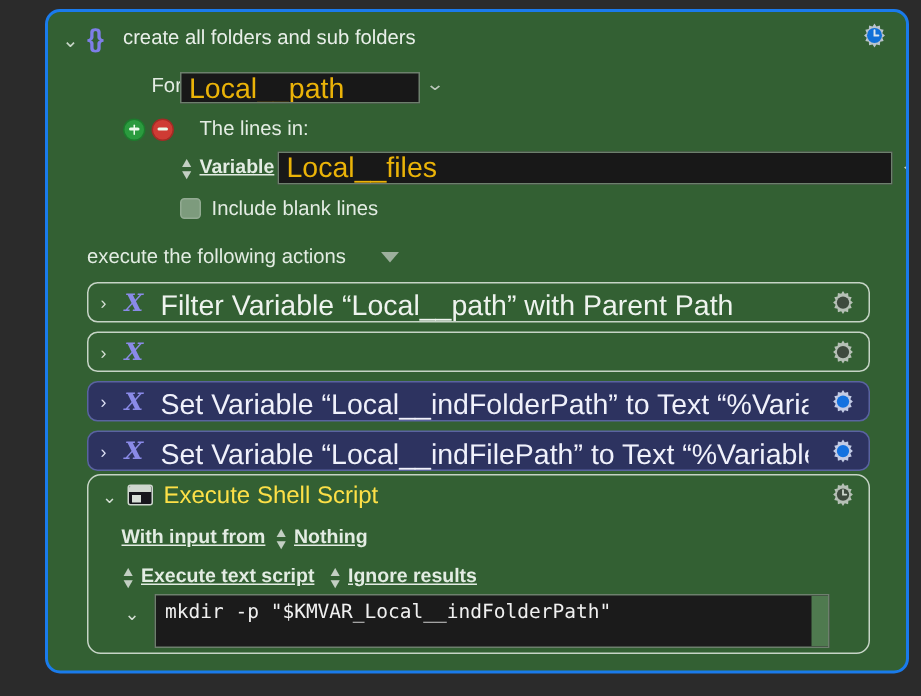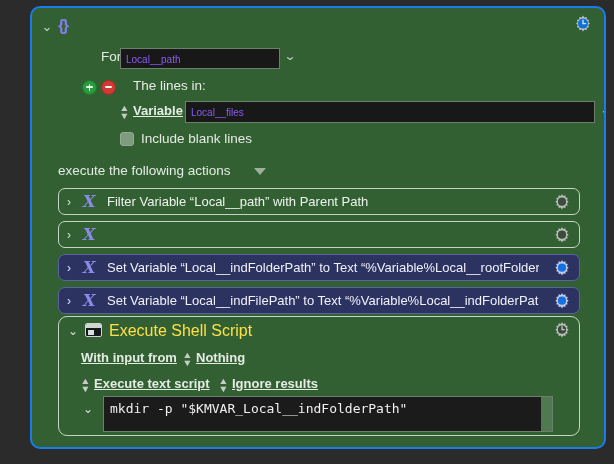--- a/index.html
+++ b/index.html
@@ -36,21 +36,21 @@
     color:#e9efe9;font-size:13.5px;white-space:nowrap;
   }
   
   .gear{position:relative;display:inline-block;width:22px;height:22px;}
   .gear svg{display:block;width:22px;height:22px;}
   .gear-top{position:absolute;right:10px;top:6px;}
   .lbl{color:#e3ece3;font-size:13.5px;white-space:nowrap;}
   .lbl-b{color:#e3ece3;font-size:13px;font-weight:700;white-space:nowrap;text-decoration:underline;}
   .txtfield{
     background:#181818;border:1px solid #6d806d;
-    color:#8b5cf6;font-size:10px;
+    color:#eab308;font-size:19px;
     padding:2px 5px;box-sizing:border-box;
     display:inline-block;white-space:nowrap;overflow:hidden;
     line-height:17px;
   }
   .chev-down{
     color:#bcc8bc;font-size:12px;display:inline-block;
     transform:scaleX(1.3);user-select:none;
   }
   .foreach{position:absolute;left:28px;top:41px;margin-left:41px;}
   .foreach-field{position:absolute;left:88px;top:40px;width:160px;height:21px;}
@@ -110,21 +110,21 @@
     user-select:none;
   }
   .act-disc.sel{color:#dfe3f6;}
   .xicon{
     position:absolute;left:24px;top:3px;
     font-family:"DejaVu Serif",serif;font-style:italic;font-weight:700;
     font-size:16px;color:#8a8ae8;
   }
   .act-title{
     position:absolute;left:48px;top:5px;right:40px;
-    color:#eef3ee;font-size:13px;white-space:nowrap;overflow:hidden;
+    color:#eef3ee;font-size:19px;white-space:nowrap;overflow:hidden;
     text-overflow:clip;
   }
   .act-title.sel{color:#f0f1fb;}
   .act-gear{position:absolute;right:6px;top:3px;}
   
   .shell{
     position:absolute;left:26px;top:308px;width:522px;height:120px;
     border:1px solid #c6d4c6;border-radius:9px;box-sizing:border-box;
   }
   .shell-disc{position:absolute;left:9px;top:7px;color:#d6e0d6;font-size:12px;}
@@ -165,20 +165,21 @@
   }
 </style>
 </head>
 <body>
 
 <div class="macro-panel">
 
   <div class="hdr">
     <span class="disc">⌄</span>
     <span class="brace-icon">{}</span>
+    <span class="hdr-title">create all folders and sub folders</span>
     <span class="gear gear-top">
       <svg viewBox="0 0 22 22" xmlns="http://www.w3.org/2000/svg">
         <g fill="#b9c3cc">
           <path d="M11 1.6 12.3 3.6 14.6 3 14.8 5.4 17.1 5.9 16.2 8.1 18 9.6 16.2 11.1 17.1 13.3 14.8 13.8 14.6 16.2 12.3 15.6 11 17.6 9.7 15.6 7.4 16.2 7.2 13.8 4.9 13.3 5.8 11.1 4 9.6 5.8 8.1 4.9 5.9 7.2 5.4 7.4 3 9.7 3.6Z"></path>
         </g>
         <circle cx="11" cy="9.6" r="5" fill="#1070d8"></circle>
         <path d="M11 6.1 v3.5 h2.6" stroke="#dce6ef" stroke-width="1.3" fill="none" stroke-linecap="round"></path>
       </svg>
     </span>
   </div>

